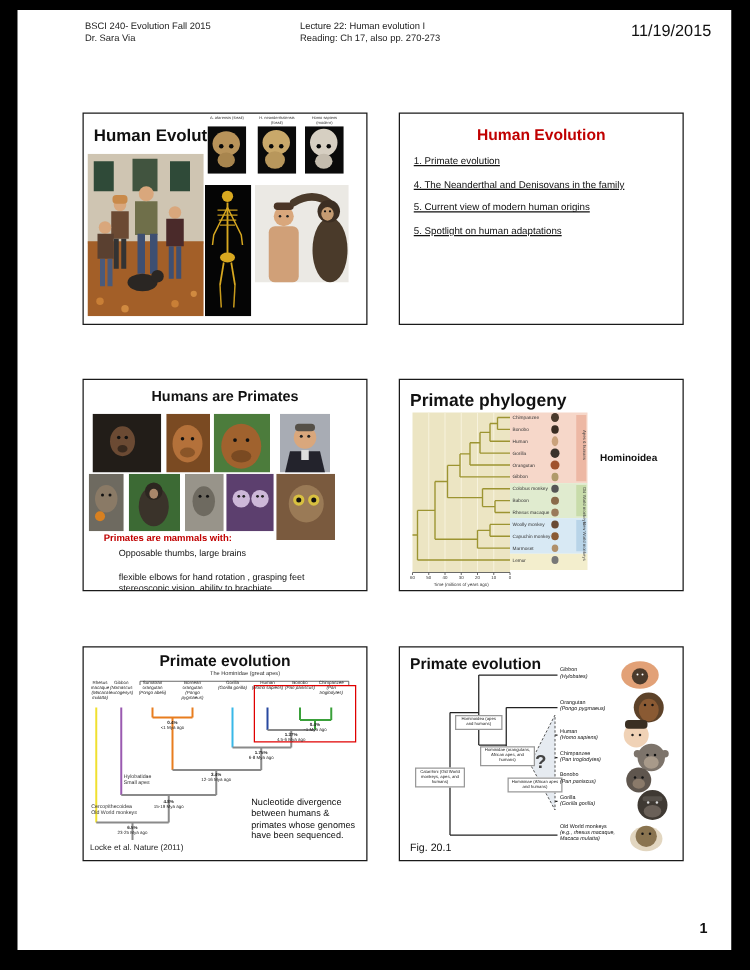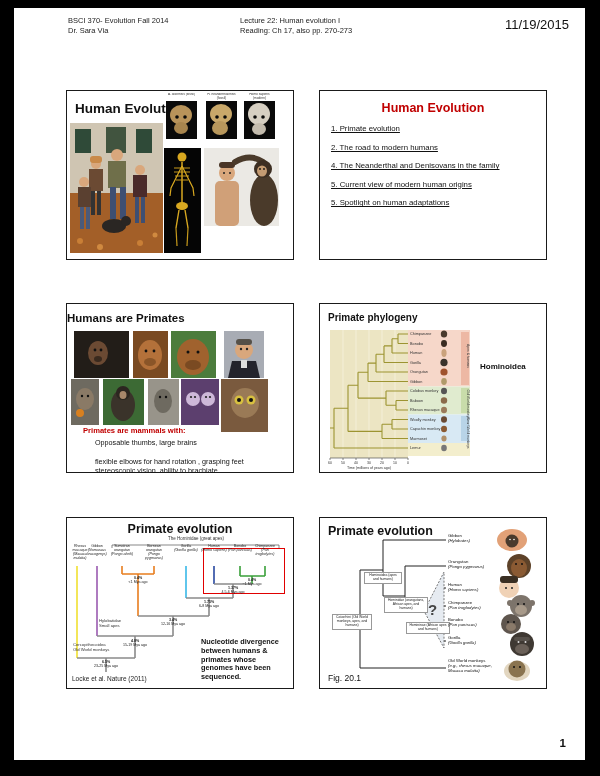--- a/index.html
+++ b/index.html
@@ -25,60 +25,60 @@
   .s1-title{left:8px;top:10px;font-size:13.5px;font-weight:bold;}
   .skullwrap{width:31px;}
   .skullcap{font-size:3.2px;line-height:1.1;text-align:center;color:#333;height:8px;overflow:hidden;}
 
   
   .s2-title{left:0;top:10px;width:100%;text-align:center;font-size:12.5px;font-weight:bold;color:#c00000;}
   .s2-list{left:11px;top:33px;width:210px;}
   .s2-item{font-size:7.8px;margin-bottom:9.6px;color:#111;text-decoration:underline;}
 
   
-  .s3-title{left:0;top:8px;width:100%;text-align:left;font-size:11.5px;font-weight:bold;}
+  .s3-title{left:0;top:8px;width:100%;text-align:center;font-size:11.5px;font-weight:bold;}
   .s3-lead{left:4px;top:122px;font-size:7.6px;font-weight:bold;color:#c00000;margin-left:12px;}
   .s3-trait{left:28px;font-size:7.2px;color:#111;}
 
   
-  .s4-title{left:8px;top:8px;font-size:10px;font-weight:bold;}
+  .s4-title{left:8px;top:8px;font-size:14px;font-weight:bold;}
   .s4-note{left:112px;top:7px;width:106px;font-size:7.2px;font-weight:bold;color:#d00000;line-height:1.25;}
   .s4-homin{left:160px;top:58px;font-size:8px;font-weight:bold;}
 
   
   .s5-title{left:0;top:4px;width:100%;text-align:center;font-size:12.5px;font-weight:bold;}
   .s5-sub{left:45px;top:18px;width:168px;text-align:center;font-size:4.5px;color:#333;}
   .s5h{position:absolute;top:26px;width:26px;text-align:center;font-size:3.6px;line-height:1.15;color:#222;}
   .s5h i{display:block;font-style:italic;}
   .s5a{position:absolute;width:34px;text-align:center;font-size:3.6px;line-height:1.15;color:#222;}
   .s5a b{display:block;}
   .s5side{position:absolute;font-size:4.2px;line-height:1.2;color:#333;}
   .s5redbox{left:136px;top:30px;width:80px;height:44px;border:1.6px solid #e00000;}
-  .s5cap{left:134px;top:120px;width:86px;font-size:7.3px;font-weight:bold;line-height:1.2;}
+  .s5cap{left:134px;top:120px;width:86px;font-size:7.3px;font-weight:normal;line-height:1.2;}
   .s5cit{left:5px;top:157px;font-size:6.5px;color:#222;}
 
   
   .s6-title{left:8px;top:6px;font-size:12.5px;font-weight:bold;}
   .s6fig{left:8px;top:155px;font-size:8.5px;}
   .s6q{left:108px;top:83px;font-size:15px;font-weight:bold;color:#444;}
   .s6n{position:absolute;background:#fff;border:0.6px solid #999;font-size:3.4px;line-height:1.15;
        text-align:center;padding:1px;color:#222;}
   .s6t{position:absolute;left:128px;width:52px;font-size:4.3px;line-height:1.2;color:#111;}
   .s6t i{display:block;font-style:italic;}
   svg{display:block;}
   svg text{font-family:"Liberation Sans",sans-serif;}
 </style>
 </head>
 <body>
 
 <div id="stage">
  <div id="page">
 
   <div class="hdr hdr-left">
-    <div>BSCI 370- Evolution  Fall 2014</div>
+    <div>BSCI 240- Evolution  Fall 2015</div>
     <div>Dr. Sara Via</div>
   </div>
   <div class="hdr hdr-mid">
     <div>Lecture 22:  Human evolution I</div>
     <div>Reading: Ch 17, also pp. 270-273</div>
   </div>
   <div class="hdr-date">11/19/2015</div>
 
   <div class="slide s1">
     <div class="abs s1-title">Human Evolution</div>
@@ -175,21 +175,20 @@
       <ellipse cx="58" cy="23" rx="5" ry="5.5" fill="#c49b72"></ellipse>
       <circle cx="56" cy="21" r="0.9" fill="#111"></circle>
           <circle cx="60" cy="21" r="0.9" fill="#111"></circle>
     </svg>
   </div>
 
   <div class="slide s2">
     <div class="abs s2-title">Human Evolution</div>
     <div class="abs s2-list">
       <div class="s2-item">1. Primate evolution</div>
-      <div class="s2-item">2. The road to modern humans</div>
       <div class="s2-item">4.  The Neanderthal and Denisovans in the family</div>
       <div class="s2-item">5. Current view of modern human origins</div>
       <div class="s2-item">5.  Spotlight on human adaptations</div>
     </div>
   </div>
 
   <div class="slide s3">
     <div class="abs s3-title">Humans are Primates</div>
 
     <svg class="abs" style="left:7px;top:27px;" width="55" height="47">

